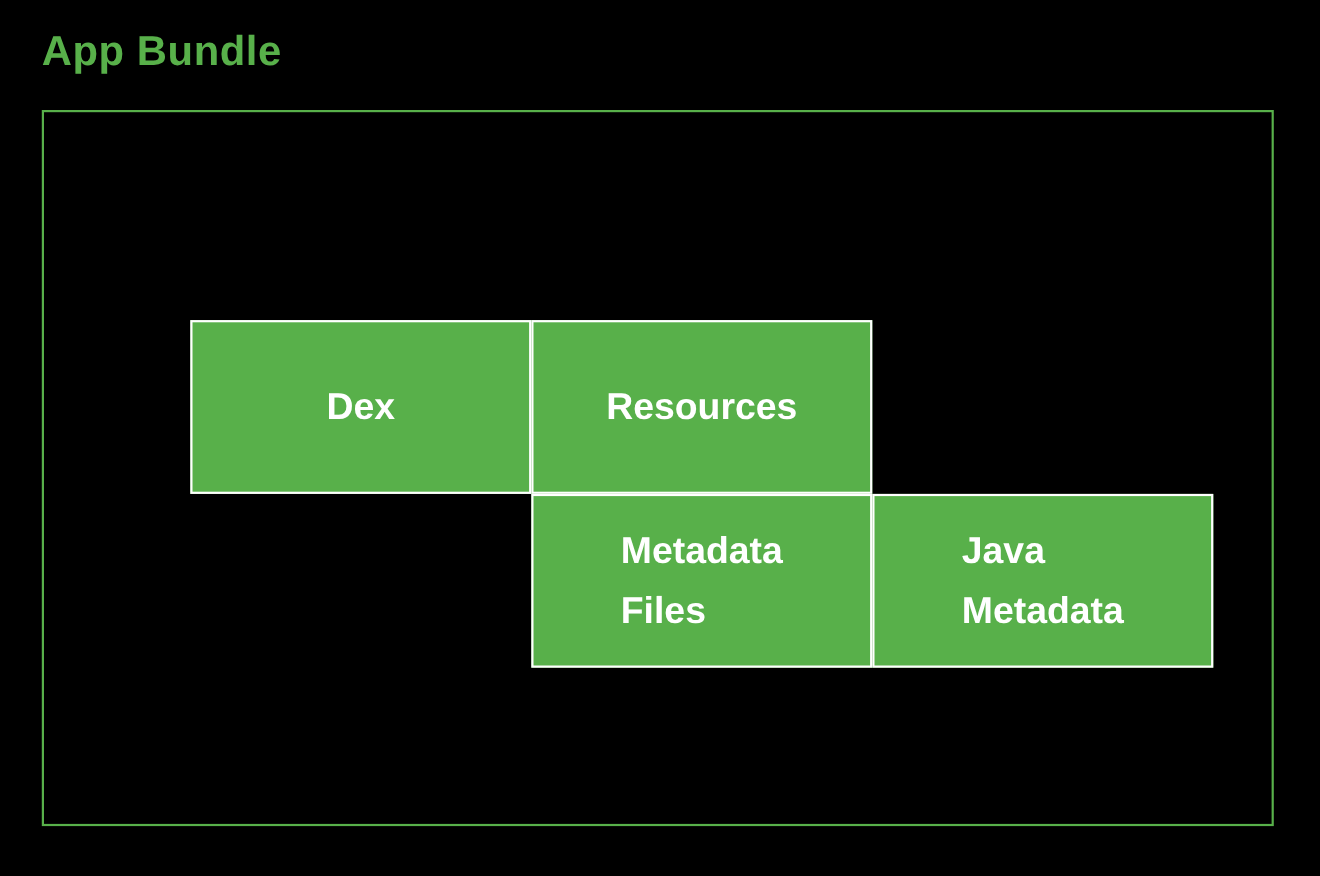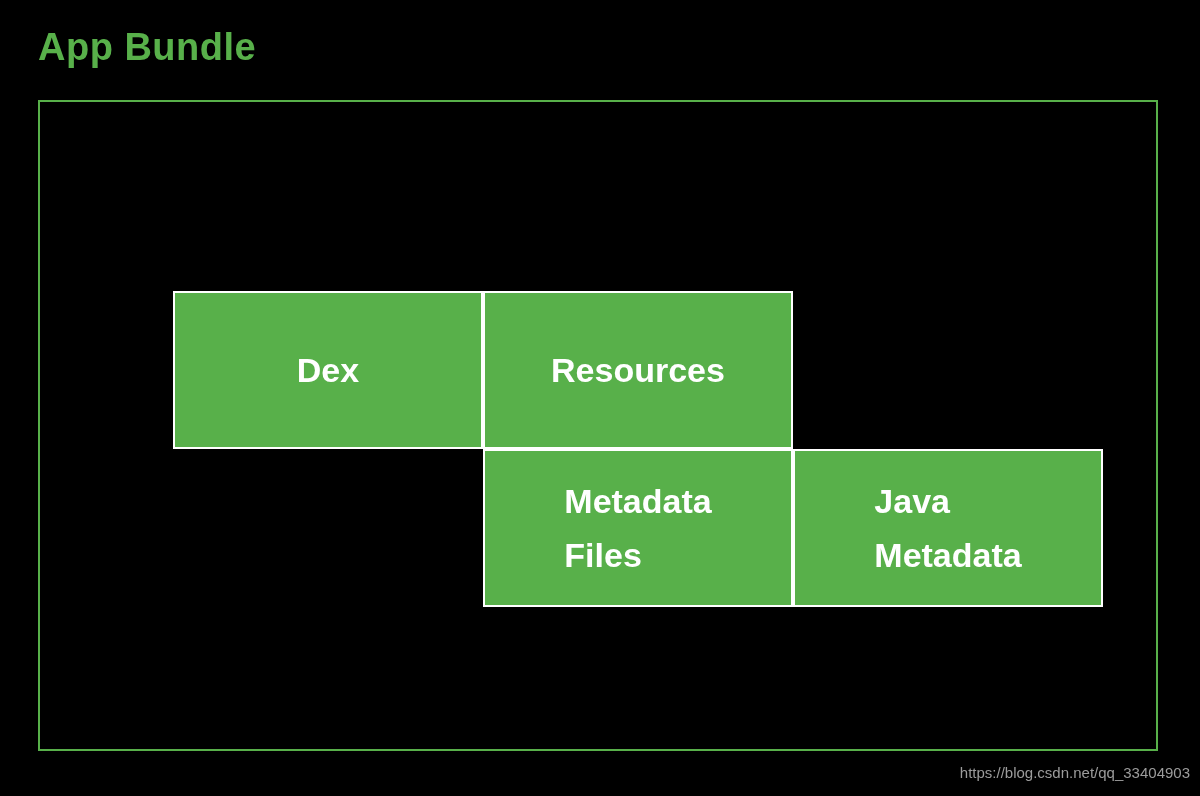--- a/index.html
+++ b/index.html
@@ -87,15 +87,14 @@
       <div class="cell filled">Metadata
 Files</div>
 
       <div class="cell filled">Java
 Metadata</div>
 
 
     </div>
   </div>
 
-  <div class="watermark">https://blog.csdn.net/qq_33404903</div>
 
 </div>
 
 </body></html>

